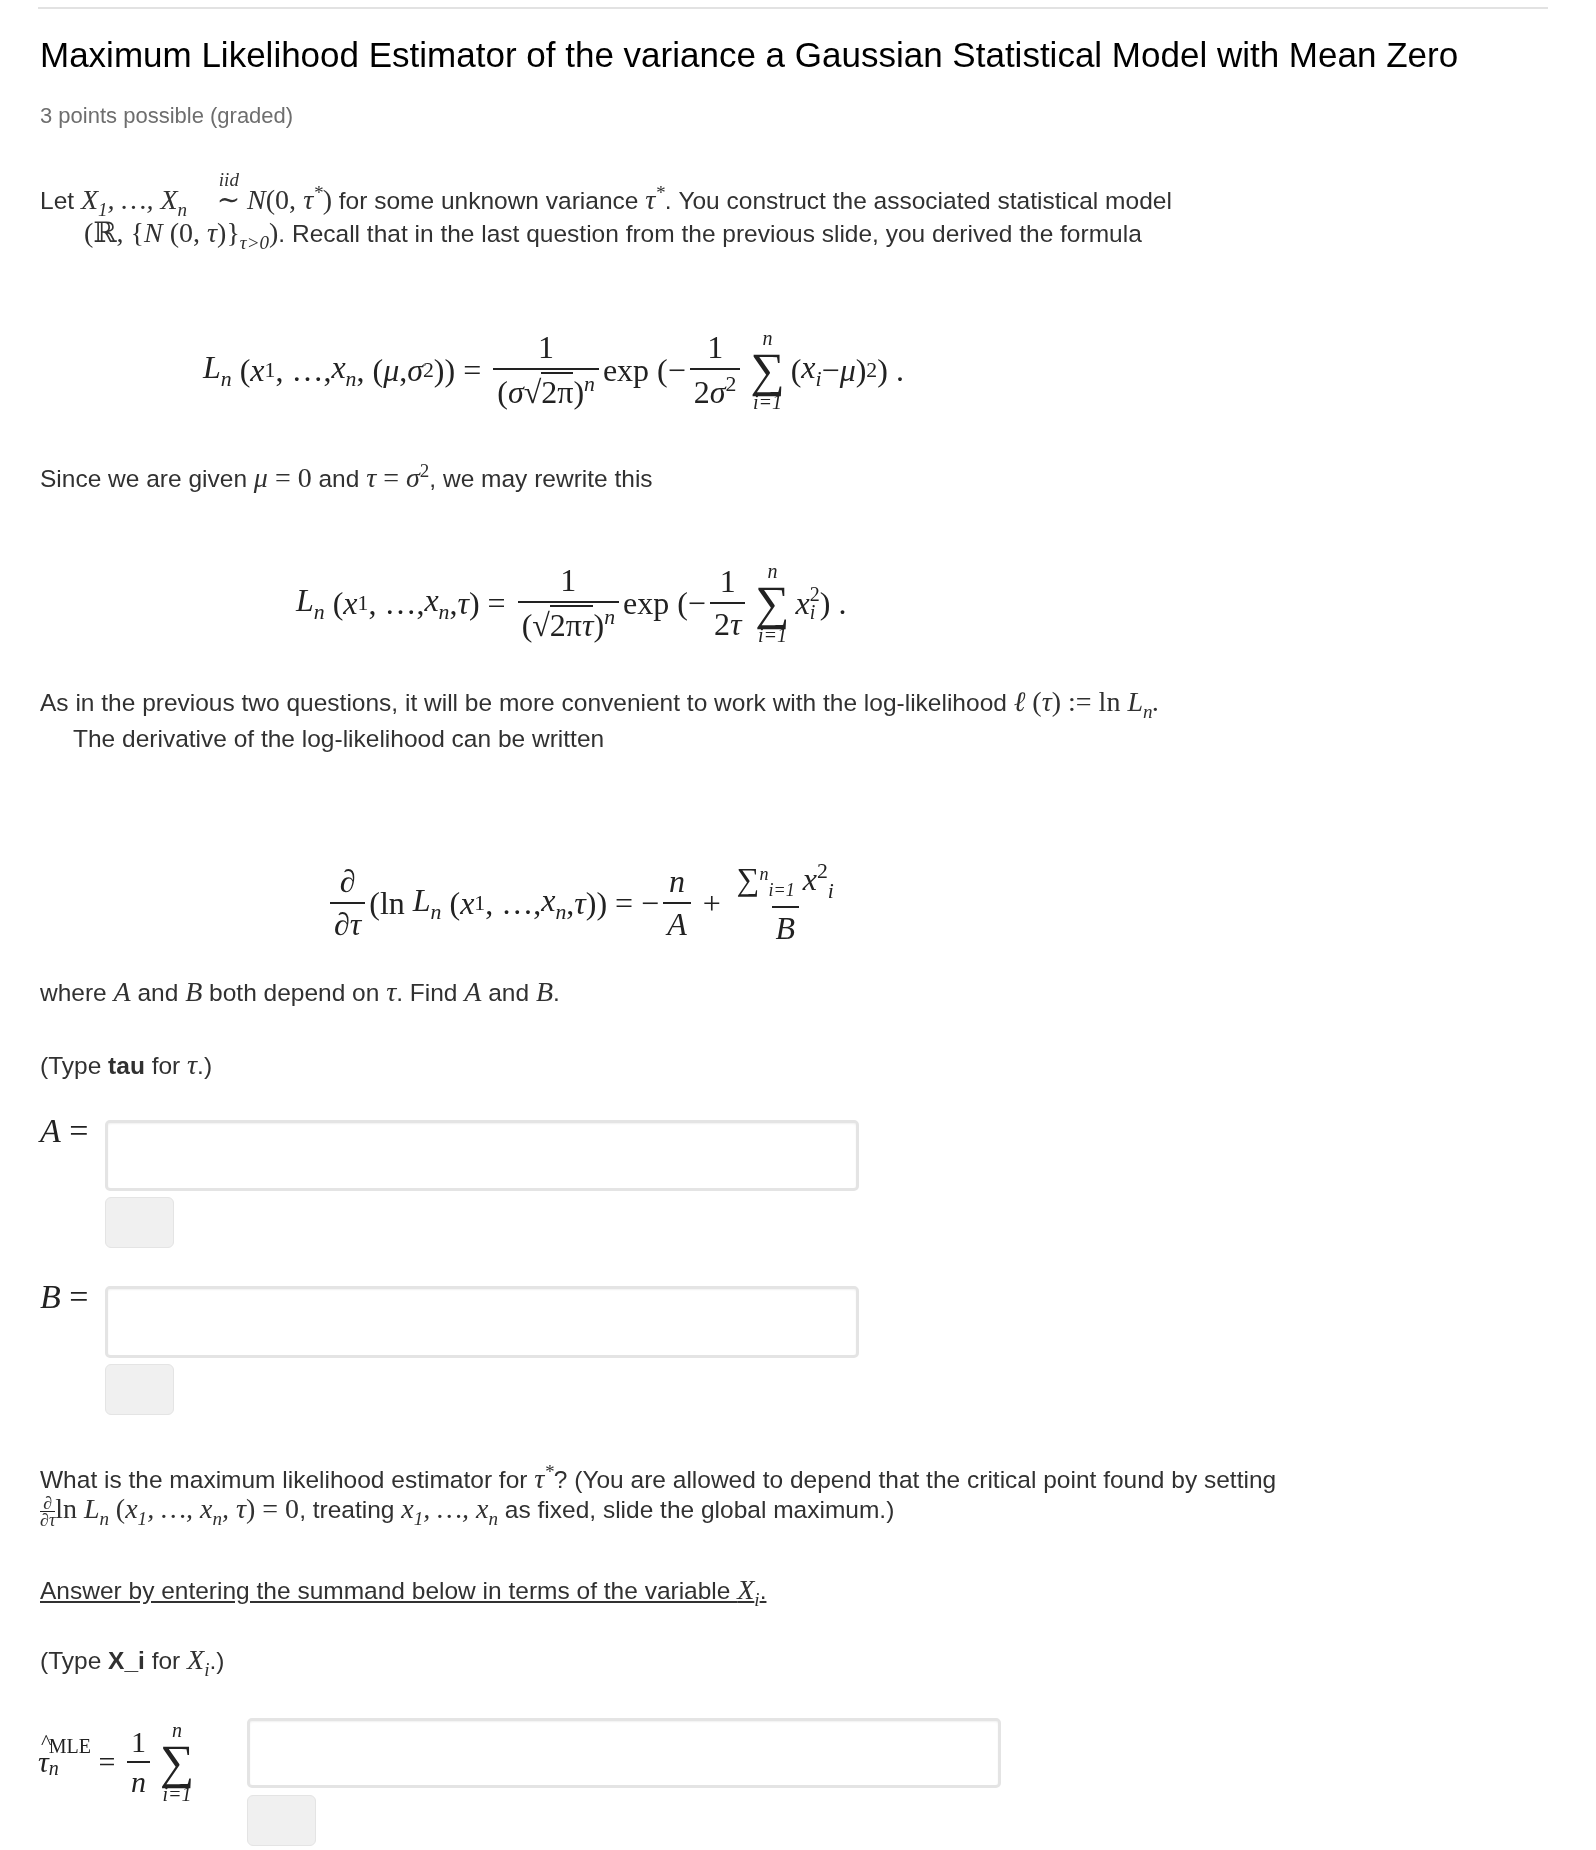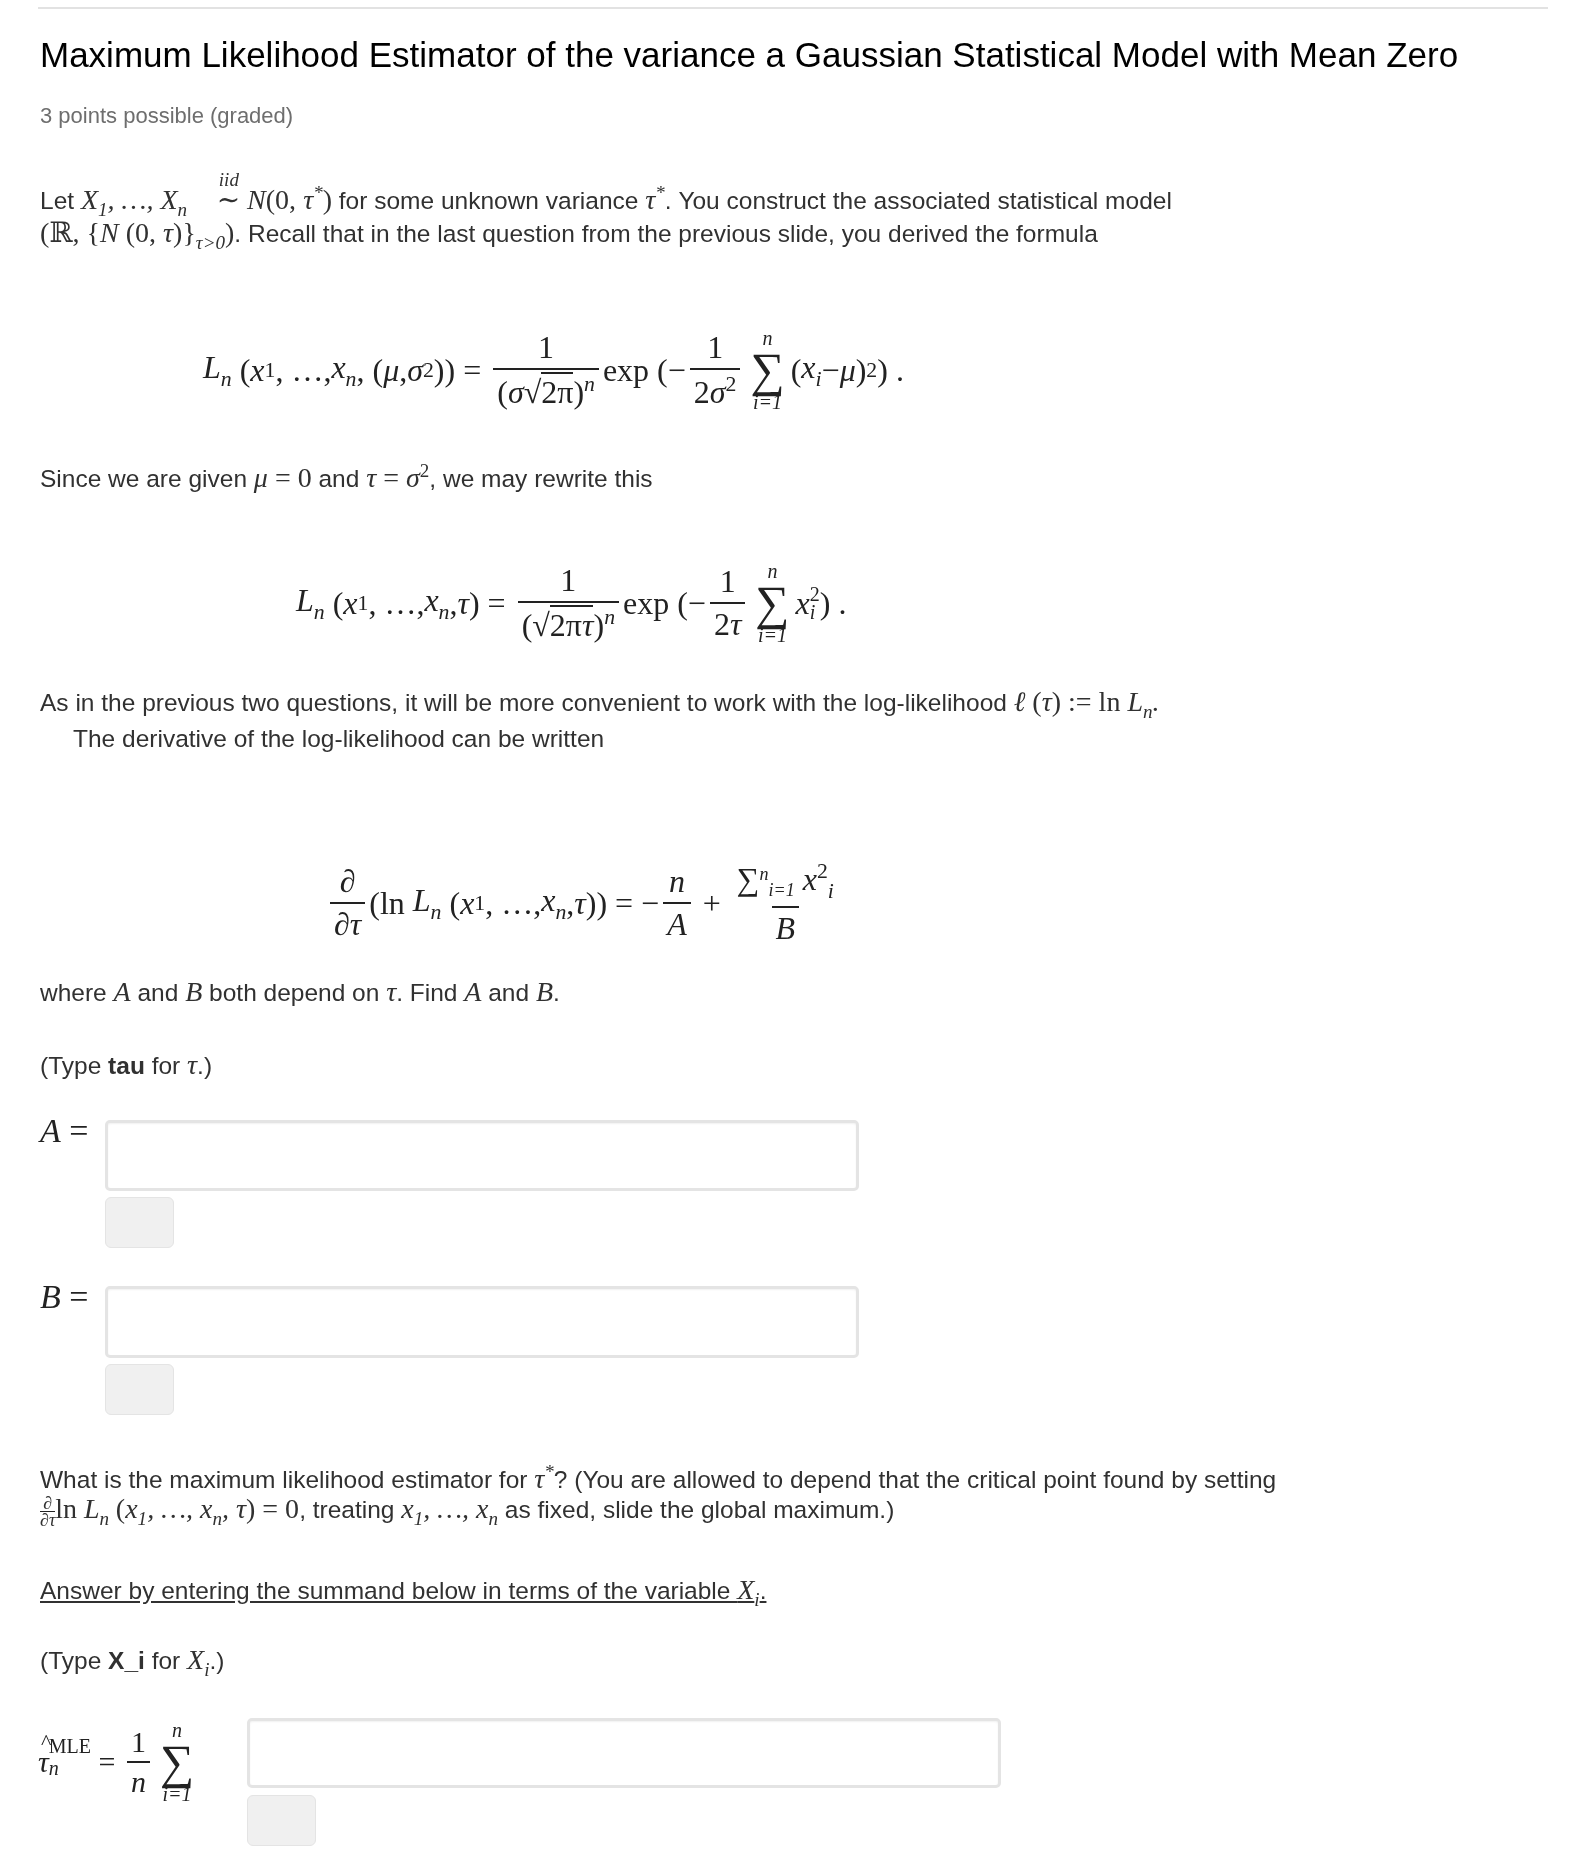--- a/index.html
+++ b/index.html
@@ -47,21 +47,21 @@
 
 <div class="abs title">Maximum Likelihood Estimator of the variance a Gaussian Statistical Model with Mean Zero</div>
 <div class="abs subtitle">3 points possible (graded)</div>
 
 <div class="abs p" style="top:174px;">
   <span>Let </span><span class="m">X<span class="sub">1</span>, …, X<span class="sub">n</span></span>
   <span class="m" style="position:relative; display:inline-block;margin-left:23px;"><span style="position:absolute; top:-20px; left:2px; font-size:19px;">iid</span>∼</span>
   <span class="m">N<span class="mr">(0, </span>τ<span class="sup">*</span><span class="mr">)</span></span><span> for some unknown variance </span><span class="m">τ<span class="sup">*</span></span><span>. You construct the associated statistical model</span>
 </div>
 
-<div class="abs p" style="top:214px;">
+<div class="abs p" style="top:214px;margin-left:44px;">
   <span class="mr">(ℝ, {<span class="m">N</span> (0, <span class="m">τ</span>)}<span class="sub m">τ&gt;0</span>)</span><span>. Recall that in the last question from the previous slide, you derived the formula</span>
 </div>
 
 <div class="abs formula" style="left:203px; top:322px; height:96px;">
   <span class="it">L<span class="sub">n</span></span>&nbsp;(<span class="it">x</span><span class="sub">1</span>, …, <span class="it">x<span class="sub">n</span></span>, (<span class="it">μ</span>, <span class="it">σ</span><span class="sup">2</span>))&nbsp;=&nbsp;
   <span class="frac">
       <span class="num">1</span>
       <span class="den">(<span class="it">σ</span>√<span style="border-top:2px solid #222;">2π</span>)<span class="sup it">n</span></span>
     </span>
   exp&nbsp;(−<span class="frac">

